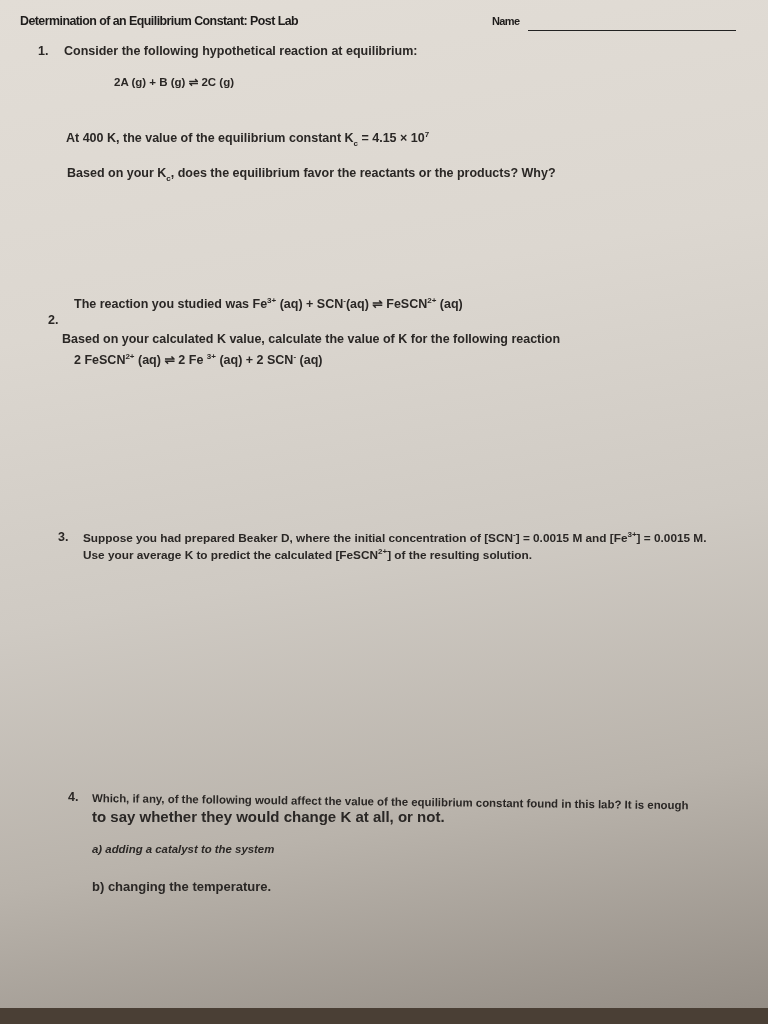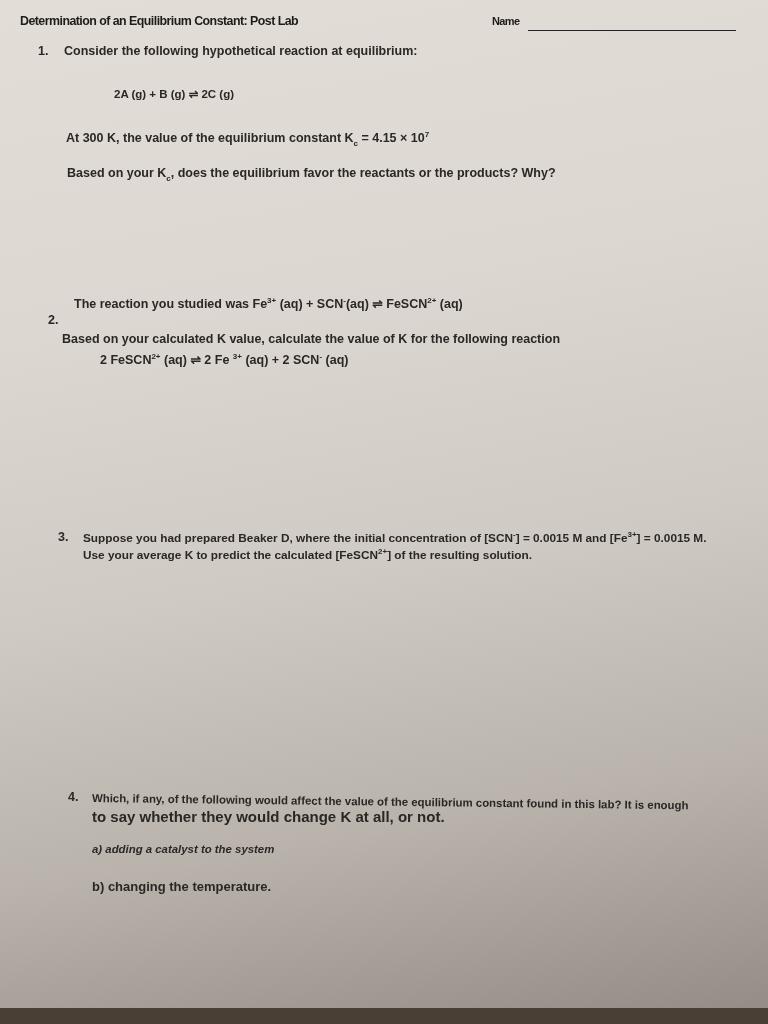--- a/index.html
+++ b/index.html
@@ -29,28 +29,28 @@
 
 <div class="paper"></div>
 <div class="desk"></div>
 
 <div class="t title">Determination of an Equilibrium Constant: Post Lab</div>
 <div class="t name-label">Name</div>
 <div class="name-line"></div>
 
 <div class="t q" style="left:38px; top:44px;">1.</div>
 <div class="t q" style="left:64px; top:44px;">Consider the following hypothetical reaction at equilibrium:</div>
-<div class="t q eq" style="left:114px; top:87px;">2A (g) + B (g) ⇌ 2C (g)</div>
-<div class="t q" style="left:66px; top:130px;"><span>At 300 K, the value of the equilibrium constant K</span><sub>c</sub><span> = 4.15 × 10</span><sup>7</sup></div>
+<div class="t q eq" style="left:114px; top:75px;">2A (g) + B (g) ⇌ 2C (g)</div>
+<div class="t q" style="left:66px; top:130px;"><span>At 400 K, the value of the equilibrium constant K</span><sub>c</sub><span> = 4.15 × 10</span><sup>7</sup></div>
 <div class="t q" style="left:67px; top:166px;"><span>Based on your K</span><sub>c</sub><span>, does the equilibrium favor the reactants or the products?  Why?</span></div>
 
 <div class="t q" style="left:48px; top:313px;">2.</div>
 <div class="t q" style="left:74px; top:296px;"><span>The reaction you studied was Fe</span><sup>3+</sup><span> (aq)  +  SCN</span><sup>-</sup><span>(aq)  ⇌  FeSCN</span><sup>2+</sup><span> (aq)</span></div>
 <div class="t q" style="left:62px; top:332px;">Based on your calculated K value, calculate the value of K for the following reaction</div>
-<div class="t q" style="left:74px; top:352px;margin-left:26px;"><span>2 FeSCN</span><sup>2+</sup><span> (aq)   ⇌   2 Fe </span><sup>3+</sup><span> (aq)  +  2 SCN</span><sup>-</sup><span> (aq)</span></div>
+<div class="t q" style="left:74px; top:352px;"><span>2 FeSCN</span><sup>2+</sup><span> (aq)   ⇌   2 Fe </span><sup>3+</sup><span> (aq)  +  2 SCN</span><sup>-</sup><span> (aq)</span></div>
 
 <div class="t q" style="left:58px; top:530px;">3.</div>
 <div class="t q" style="left:83px; top:530px; font-size:11.8px;"><span>Suppose you had prepared Beaker D, where the initial concentration of [SCN</span><sup>-</sup><span>] = 0.0015 M and [Fe</span><sup>3+</sup><span>] = 0.0015 M.</span></div>
 <div class="t q" style="left:83px; top:547px; font-size:11.8px;"><span>Use your average K to predict the calculated [FeSCN</span><sup>2+</sup><span>] of the resulting solution.</span></div>
 
 <div class="t q" style="left:68px; top:790px;">4.</div>
 <div class="t q" style="left:92px; top:792px; font-size:11.4px; transform:rotate(0.7deg); transform-origin:left;">Which, if any, of the following would affect the value of the equilibrium constant found in this lab?  It is enough</div>
 <div class="t q" style="left:92px; top:808px; font-size:15px;">to say whether they would change K at all, or not.</div>
 <div class="t q" style="left:92px; top:843px; font-size:11.4px;font-style:italic;">a) adding a catalyst to the system</div>
 <div class="t q" style="left:92px; top:879px; font-size:13px;">b) changing the temperature.</div>

